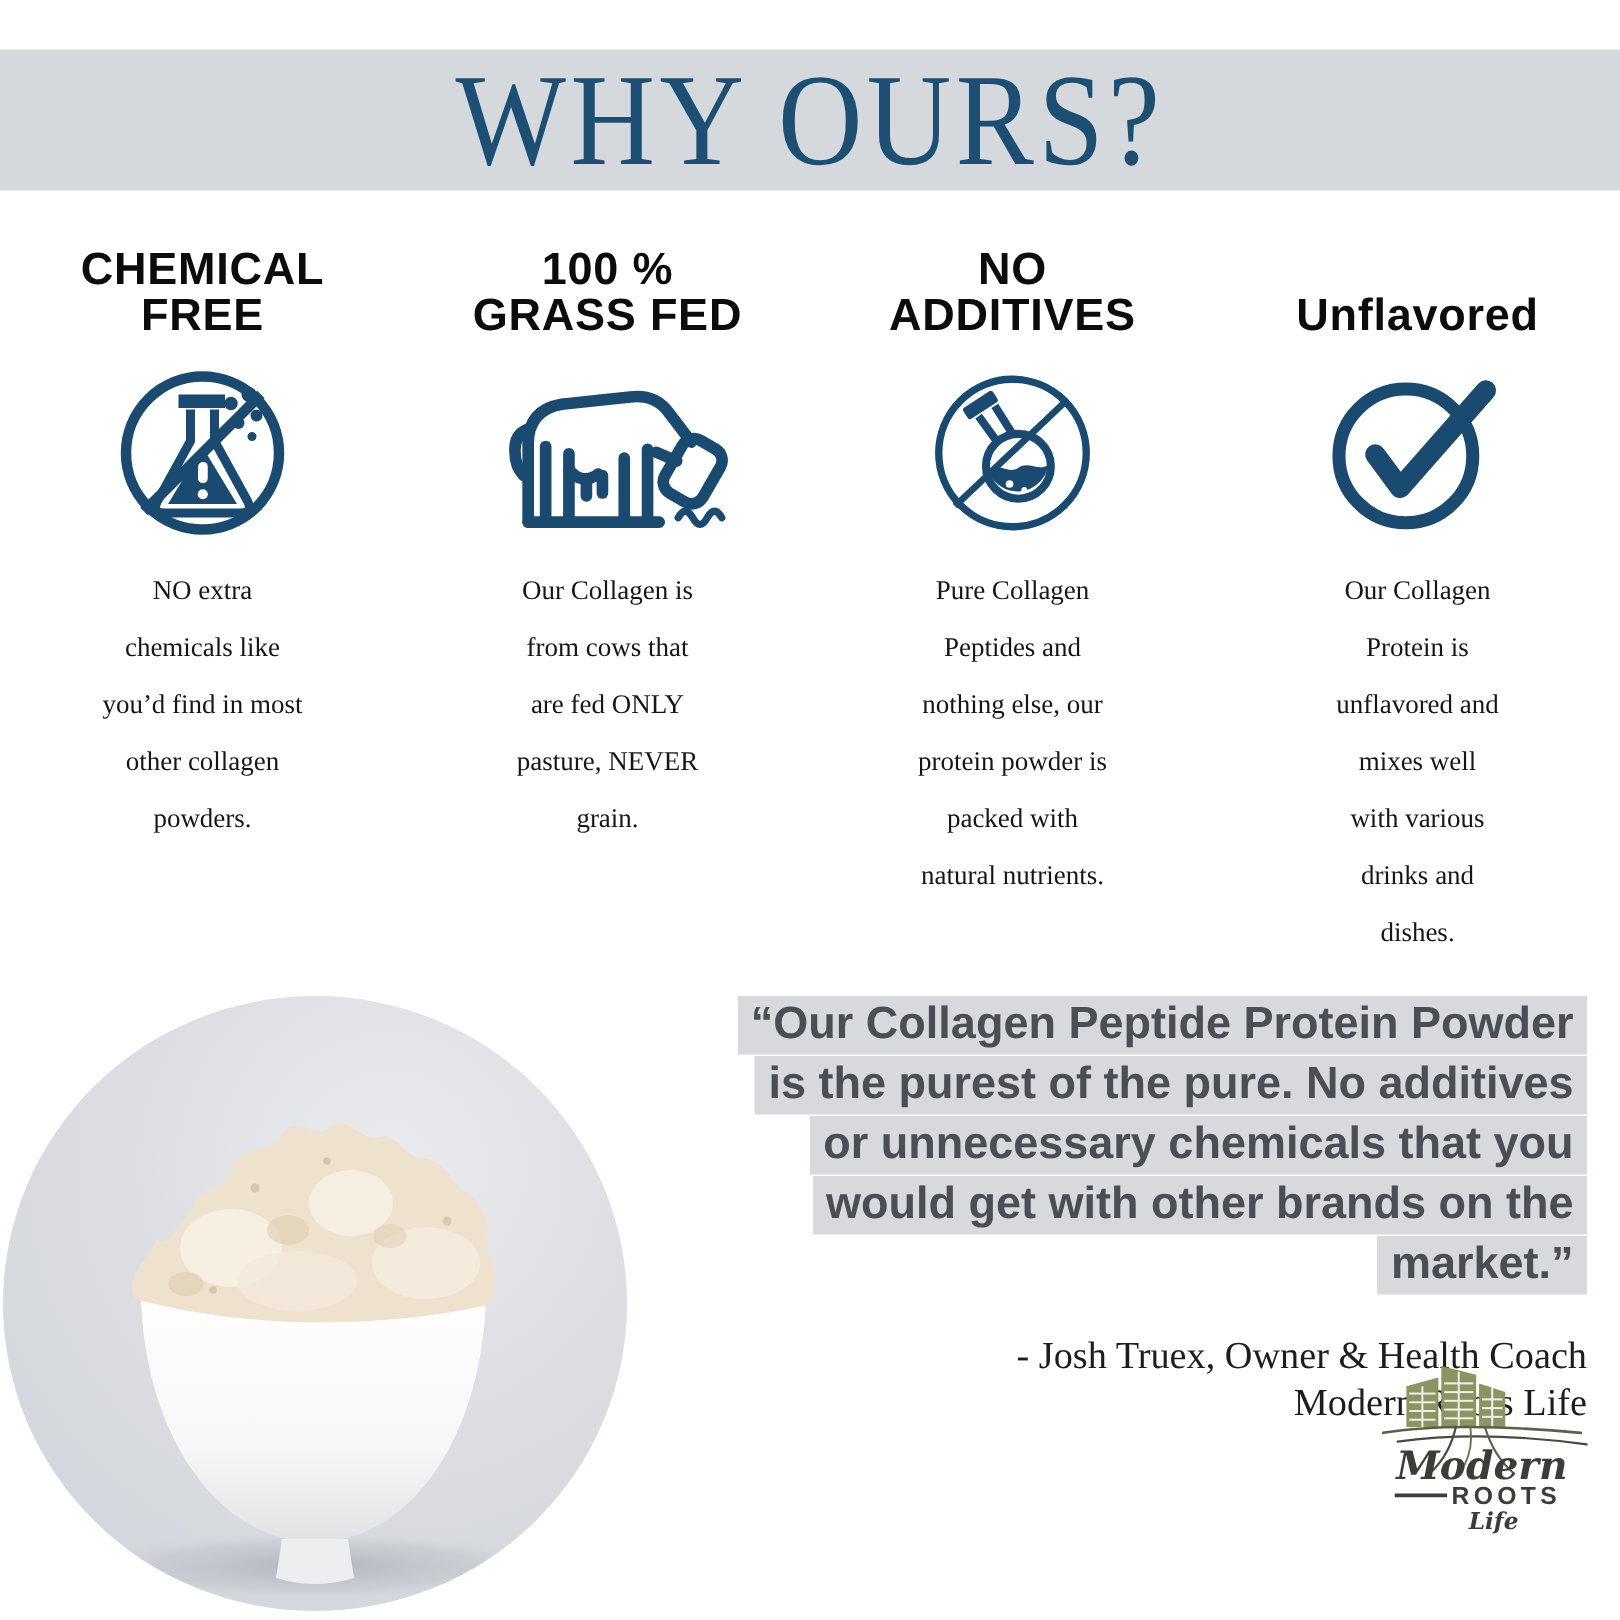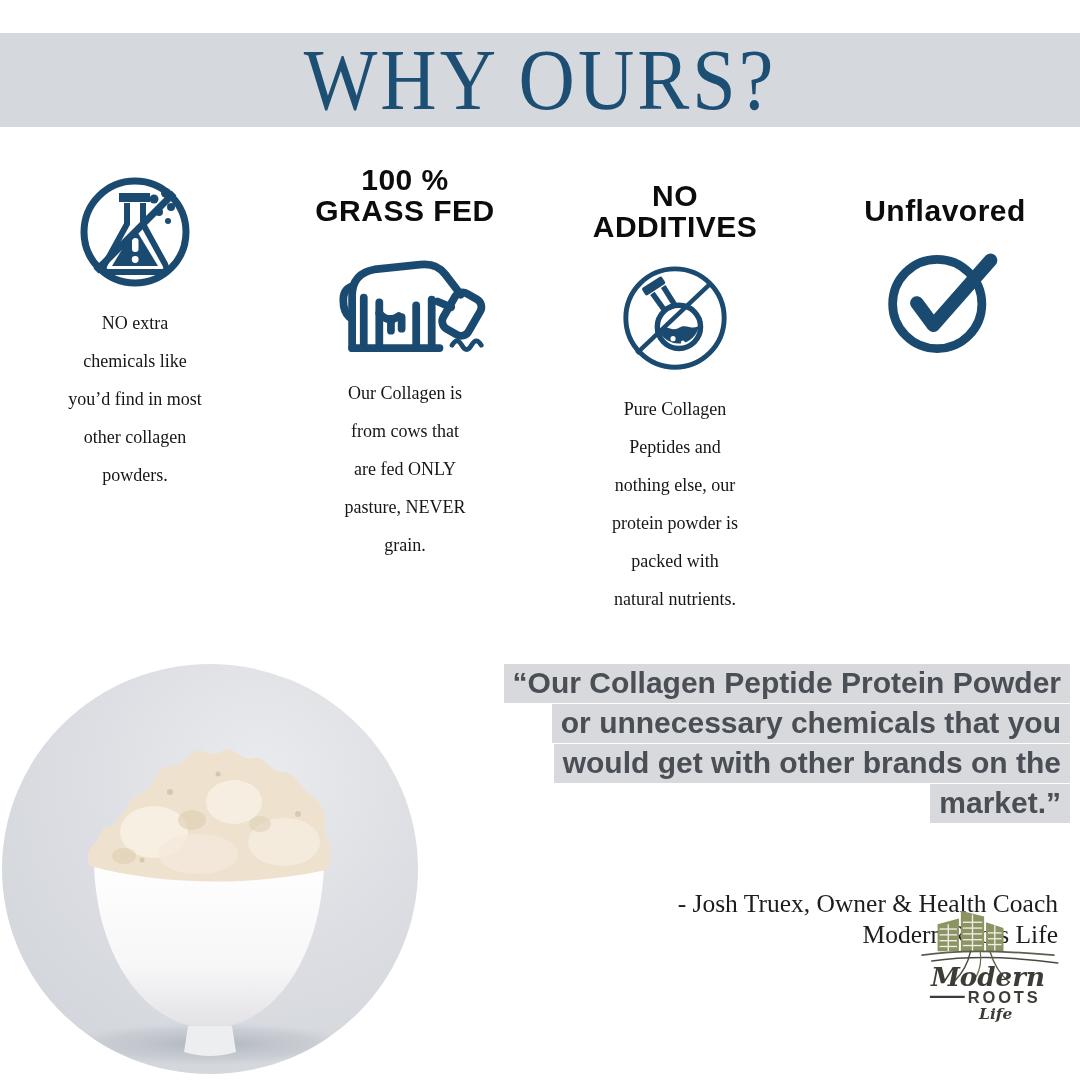--- a/index.html
+++ b/index.html
@@ -13,36 +13,38 @@
   .col .hd{height:70px;display:flex;align-items:flex-end;justify-content:center;
            font-weight:bold;font-size:30px;line-height:31px;color:#0c0c0c;
            letter-spacing:.5px;white-space:pre-line;}
   .col .ic{height:132px;display:flex;align-items:center;justify-content:center;
            padding-top:10px;color:#1b4a70;}
   .col .bd{margin-top:6px;font-family:"Liberation Serif",serif;font-size:18px;
            line-height:38px;color:#161616;white-space:pre-line;}
   .photo{position:absolute;left:2px;top:664px;width:416px;height:410px;border-radius:50%;
          overflow:hidden;background:radial-gradient(circle at 62% 28%,#e9ebee 0%,#dcdee3 45%,#ced2d8 100%);}
   .photo svg{position:absolute;left:0;top:0;}
-  .quote{position:absolute;top:664px;right:10px;width:640px;text-align:right;}
+  .quote{position:absolute;top:664px;right:22px;width:640px;text-align:right;}
   .quote .q-row{margin:0 0 1px 0;}
   .quote span{display:inline-block;background:#d7d9dc;color:#4a4e55;font-weight:bold;
               font-size:30px;line-height:34px;padding:2px 9px 3px 9px;}
   .attr{position:absolute;top:888px;right:22px;text-align:right;
         font-family:"Liberation Serif",serif;font-size:25.5px;line-height:31px;color:#1d1d1d;margin-left:32px;}
   .logo{position:absolute;top:899px;right:14px;width:156px;height:126px;}
   .icw{display:block;}
 </style>
 </head>
 <body>
 
 <div class="band"></div>
 <div class="title">WHY OURS?</div>
 
 <div class="col" style="left:0;">
+  <div class="hd">CHEMICAL
+FREE</div>
   <div class="ic">
     <svg class="icw" width="120" height="120" viewBox="0 0 120 120">
       <circle cx="60" cy="60" r="51" fill="none" stroke="currentColor" stroke-width="7"></circle>
       <circle cx="79" cy="27" r="4.5" fill="currentColor"></circle>
       <circle cx="91" cy="21" r="5" fill="currentColor"></circle>
       <circle cx="96" cy="35" r="4" fill="currentColor"></circle>
       <circle cx="84" cy="40" r="4" fill="currentColor"></circle>
       <circle cx="93" cy="49" r="3" fill="currentColor"></circle>
       <rect x="44" y="21" width="31" height="9" fill="currentColor"></rect>
       <path d="M52,31 L52,52 L30,92 Q26,100 35,100 L85,100 Q94,100 90,92 L68,52 L68,31" fill="none" stroke="currentColor" stroke-width="6" stroke-linejoin="round"></path>
@@ -81,21 +83,21 @@
       <path d="M133,107 q5,-9 10,0 q5,9 10,0 q5,-9 10,0" fill="none" stroke="currentColor" stroke-width="5" stroke-linecap="round"></path>
     </svg>
   </div>
   <div class="bd">Our Collagen is
 from cows that
 are fed ONLY
 pasture, NEVER
 grain.</div>
 </div>
 
-<div class="col" style="left:540px;margin-top:16px;">
+<div class="col" style="left:540px;">
   <div class="hd">NO
 ADDITIVES</div>
   <div class="ic">
     <svg class="icw" width="118" height="118" viewBox="0 0 120 120">
       <circle cx="60" cy="60" r="50" fill="none" stroke="currentColor" stroke-width="5"></circle>
       <rect x="26" y="23" width="24" height="9" rx="2" fill="currentColor" transform="rotate(-33 38 27)"></rect>
       <circle cx="64" cy="69" r="22" fill="none" stroke="currentColor" stroke-width="5.5"></circle>
       <line x1="37" y1="35" x2="50" y2="53" stroke="currentColor" stroke-width="5.5"></line>
       <line x1="48" y1="28" x2="60" y2="47" stroke="currentColor" stroke-width="5.5"></line>
       <path d="M43.6,72 C50,65 57,75 64,70 C71,65 78,73 84.2,68 A21 21 0 0 1 43.6,72 Z" fill="currentColor"></path>
@@ -113,20 +115,27 @@
 </div>
 
 <div class="col" style="left:810px;">
   <div class="hd">Unflavored</div>
   <div class="ic">
     <svg class="icw" width="128" height="118" viewBox="0 0 132 120">
       <circle cx="58" cy="62" r="46" fill="none" stroke="currentColor" stroke-width="9"></circle>
       <path d="M37,61 L54,84 L113,17" fill="none" stroke="currentColor" stroke-width="14" stroke-linecap="round" stroke-linejoin="round"></path>
     </svg>
   </div>
+  <div class="bd">Our Collagen
+Protein is
+unflavored and
+mixes well
+with various
+drinks and
+dishes.</div>
 </div>
 
 <div class="photo">
   <svg width="416" height="410" viewBox="0 0 416 410">
     <defs>
       <linearGradient id="bowlGrad" x1="0" y1="0" x2="0" y2="1">
         <stop offset="0" stop-color="#ffffff"></stop>
         <stop offset="0.65" stop-color="#f7f7f8"></stop>
         <stop offset="1" stop-color="#e2e2e6"></stop>
       </linearGradient>
@@ -153,20 +162,21 @@
     <ellipse cx="258" cy="160" rx="11" ry="8" fill="#dfd0b5" opacity="0.55"></ellipse>
     <circle cx="168" cy="128" r="3" fill="#cdbb9c" opacity="0.7"></circle>
     <circle cx="216" cy="110" r="2.5" fill="#cdbb9c" opacity="0.7"></circle>
     <circle cx="296" cy="150" r="3" fill="#cdbb9c" opacity="0.6"></circle>
     <circle cx="140" cy="196" r="2.5" fill="#c9b697" opacity="0.6"></circle>
   </svg>
 </div>
 
 <div class="quote">
   <div class="q-row"><span>“Our Collagen Peptide Protein Powder</span></div>
+  <div class="q-row"><span>is the purest of the pure. No additives</span></div>
   <div class="q-row"><span>or unnecessary chemicals that you</span></div>
   <div class="q-row"><span>would get with other brands on the</span></div>
   <div class="q-row"><span>market.”</span></div>
 </div>
 
 <div class="attr">
   <div>- Josh Truex, Owner &amp; Health Coach</div>
   <div>Modern Roots Life</div>
 </div>
 

